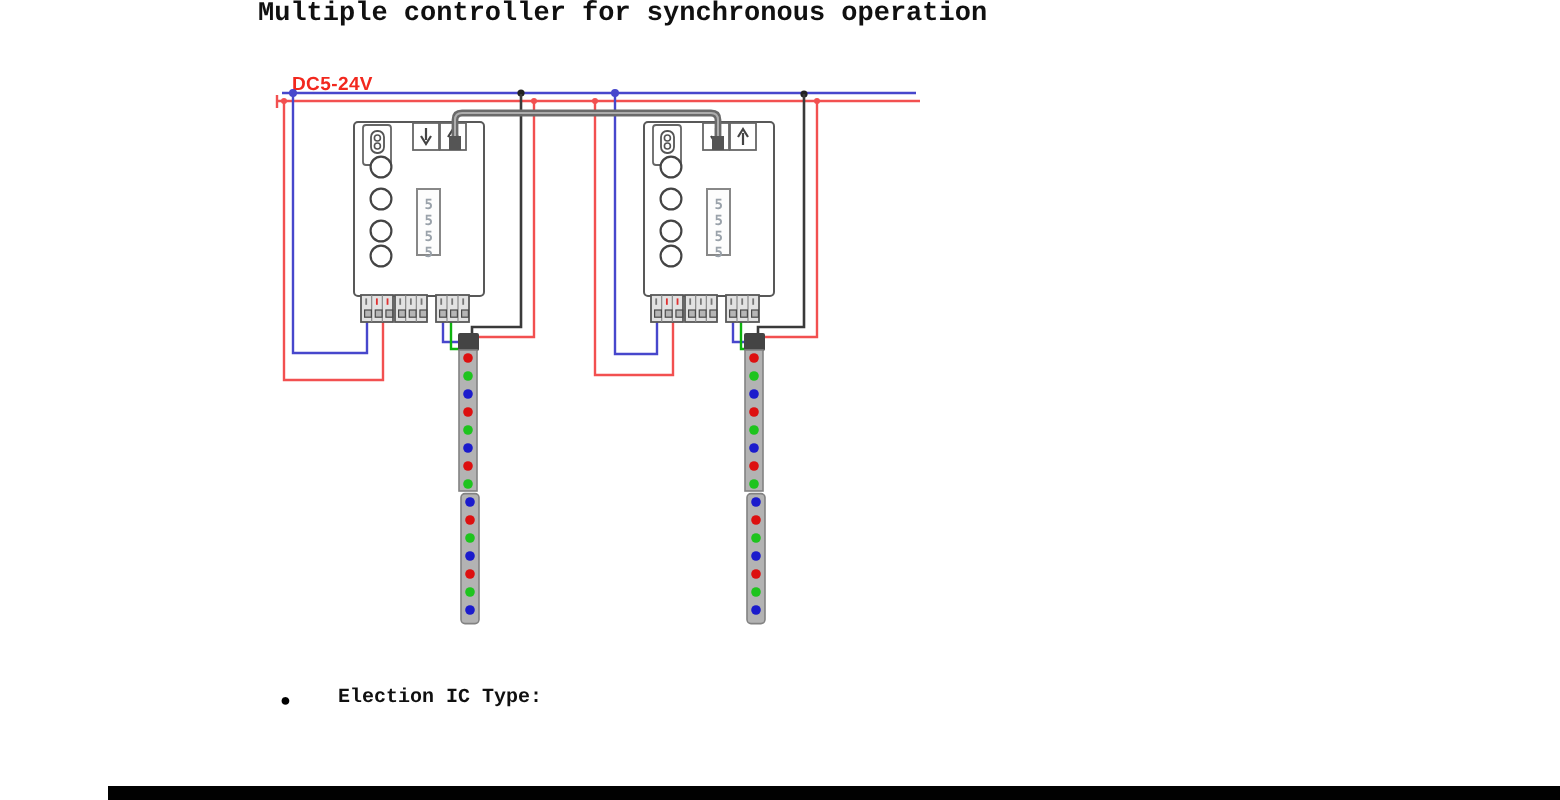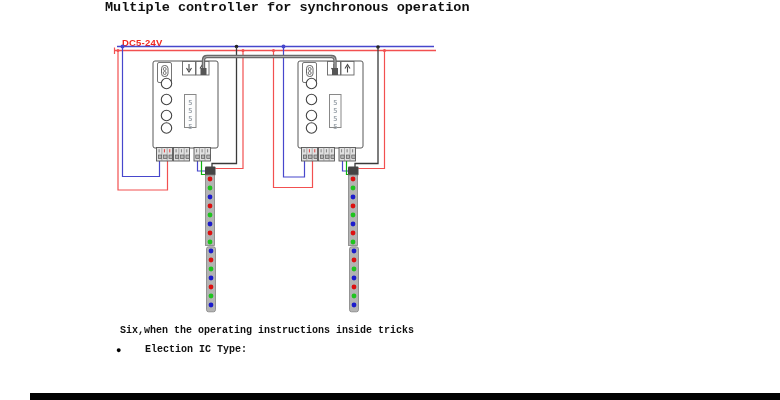--- a/index.html
+++ b/index.html
@@ -1,17 +1,17 @@
 <!DOCTYPE html>
 <html><head>
 <meta charset="utf-8">
 <style>
   html,body{margin:0;padding:0;background:#fff;}
   body{width:780px;height:400px;position:relative;overflow:hidden;font-family:"Liberation Sans",sans-serif;}
-  .page{position:absolute;inset:0;}
+  .page{position:absolute;inset:0;margin-left:24px;}
   .title{position:absolute;left:105px;top:0;font:bold 13.5px "Liberation Mono",monospace;color:#101010;white-space:pre;}
   .dc-label{position:absolute;left:122px;top:37px;font:bold 9.5px "Liberation Sans",sans-serif;color:#f2281e;letter-spacing:.2px;}
   #diagram-svg{position:absolute;left:0;top:0;}
   .f1{position:absolute;left:120px;top:325px;font:bold 10px "Liberation Mono",monospace;color:#101010;white-space:pre;}
   .bullet{position:absolute;left:116px;top:345px;font-size:9px;color:#000;}
   .f2{position:absolute;left:145px;top:344px;font:bold 10px "Liberation Mono",monospace;color:#101010;white-space:pre;text-align:center;}
   .bottom-bar{position:absolute;left:30px;top:393px;width:750px;height:7px;background:#010101;}
 </style>
 </head>
 <body>
@@ -211,17 +211,16 @@
           <line x1="352.6" y1="149.2" x2="352.6" y2="152.4" stroke="#777" stroke-width="0.9"></line>
         </g>
       </g>
       <g>
         <path d="M203.5 74 V60 Q203.5 56.5 207 56.5 H331.5 Q335 56.5 335 60 V74" fill="none" stroke="#6a6a6a" stroke-width="3.4"></path>
         <path d="M203.5 74 V60 Q203.5 56.5 207 56.5 H331.5 Q335 56.5 335 60 V74" fill="none" stroke="#adadad" stroke-width="1"></path>
         <rect x="200.5" y="68" width="6" height="7" fill="#555"></rect>
         <rect x="332" y="68" width="6" height="7" fill="#555"></rect>
       </g>
     </svg>
-  <div class="f1">Six,when the operating instructions inside tricks</div>
   <div class="bullet">●</div>
   <div class="f2">Election IC Type:</div>
   <div class="bottom-bar"></div>
 </div>
 
 </body></html>

